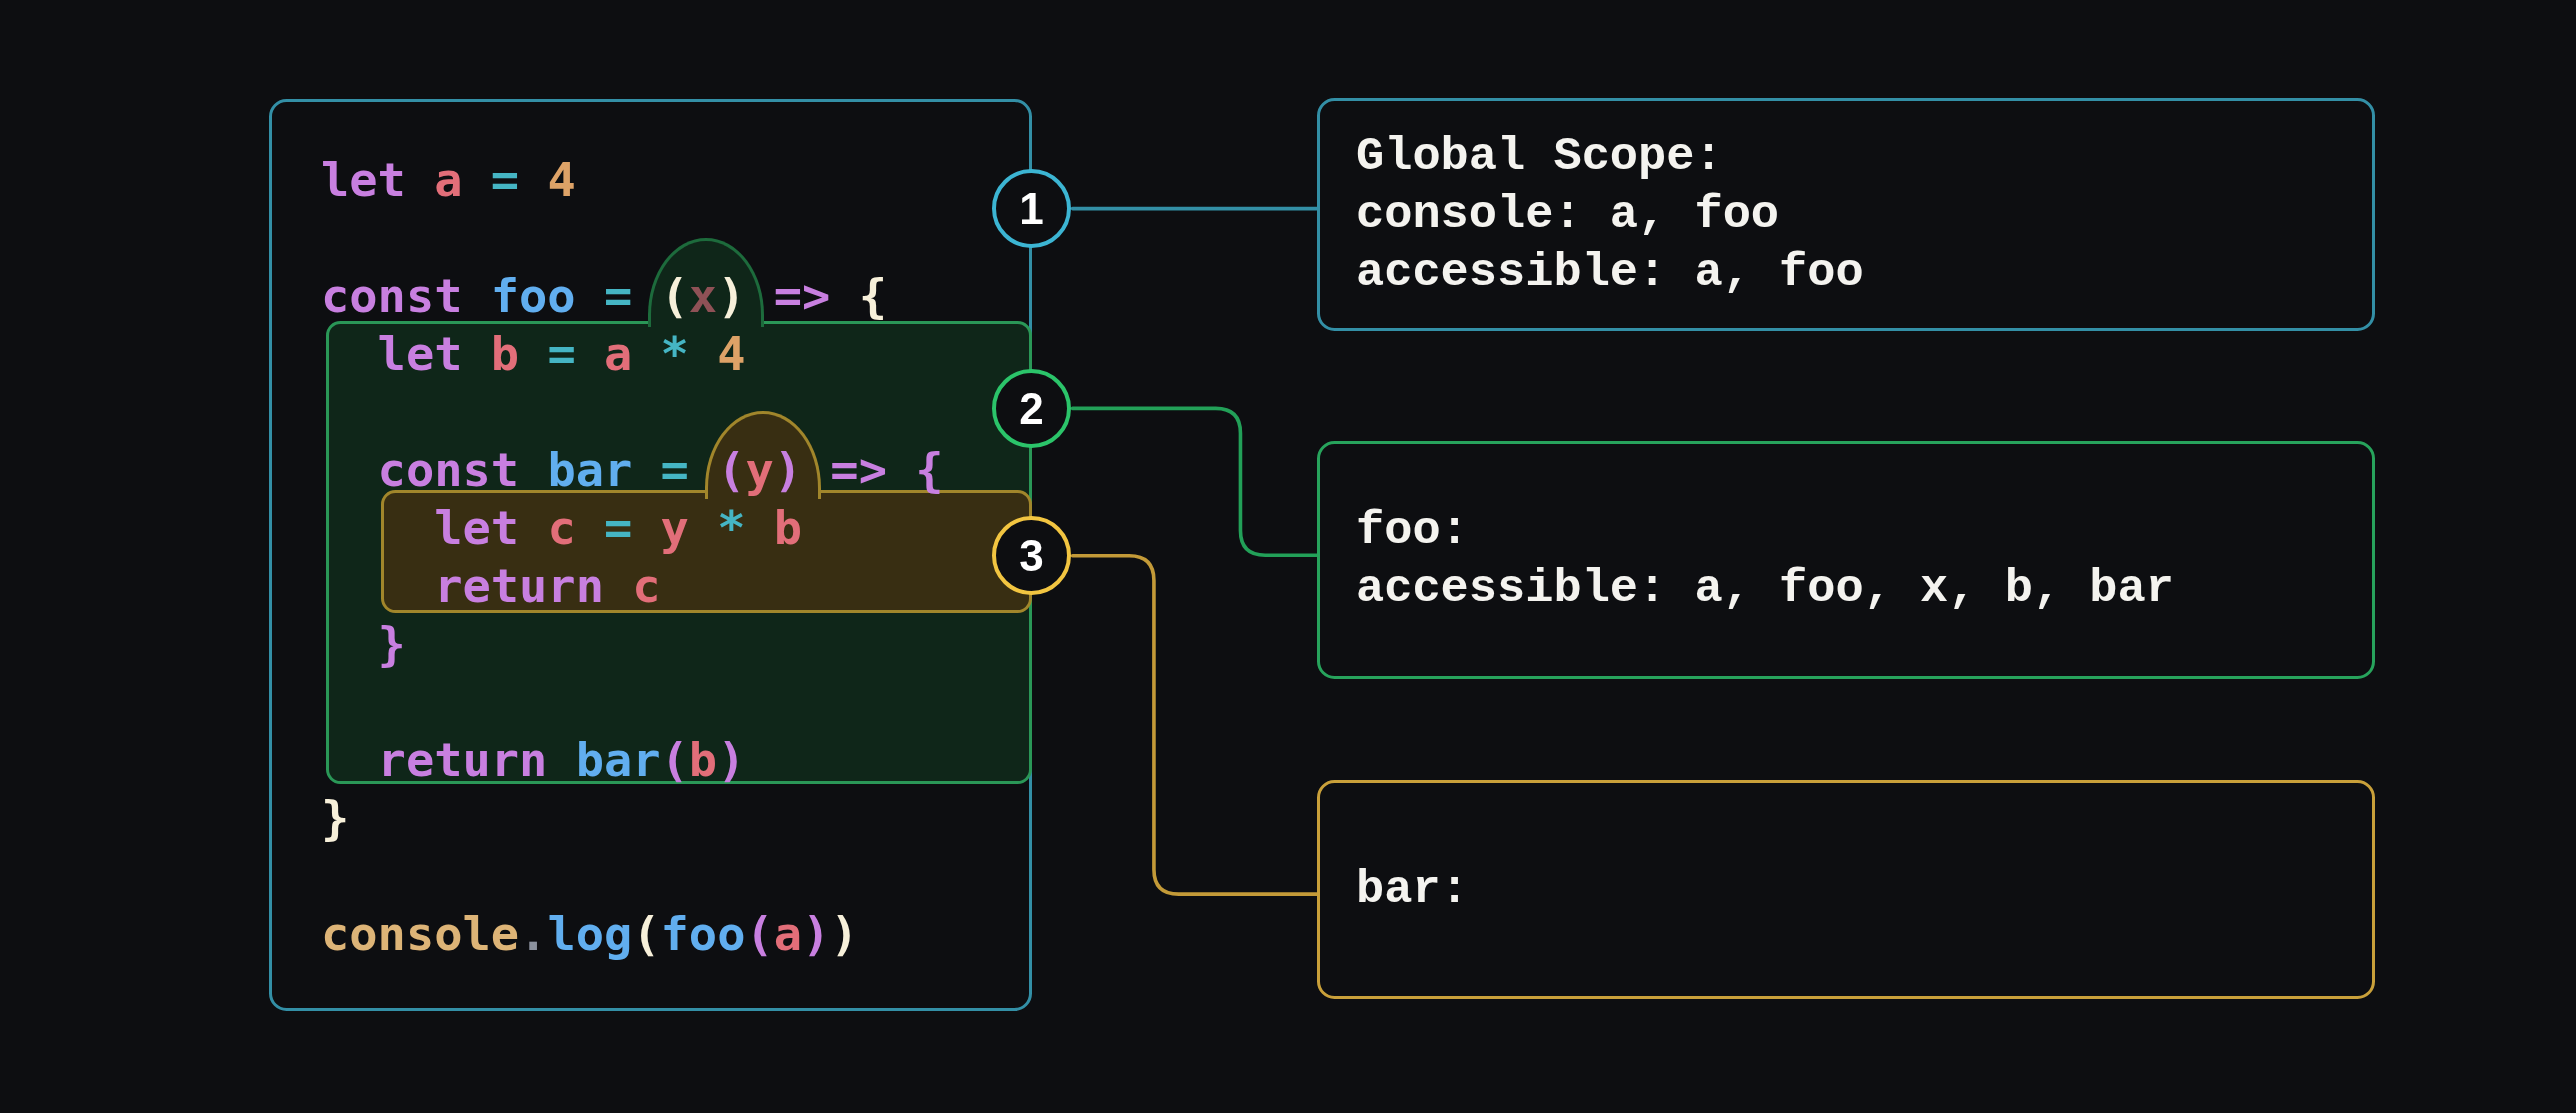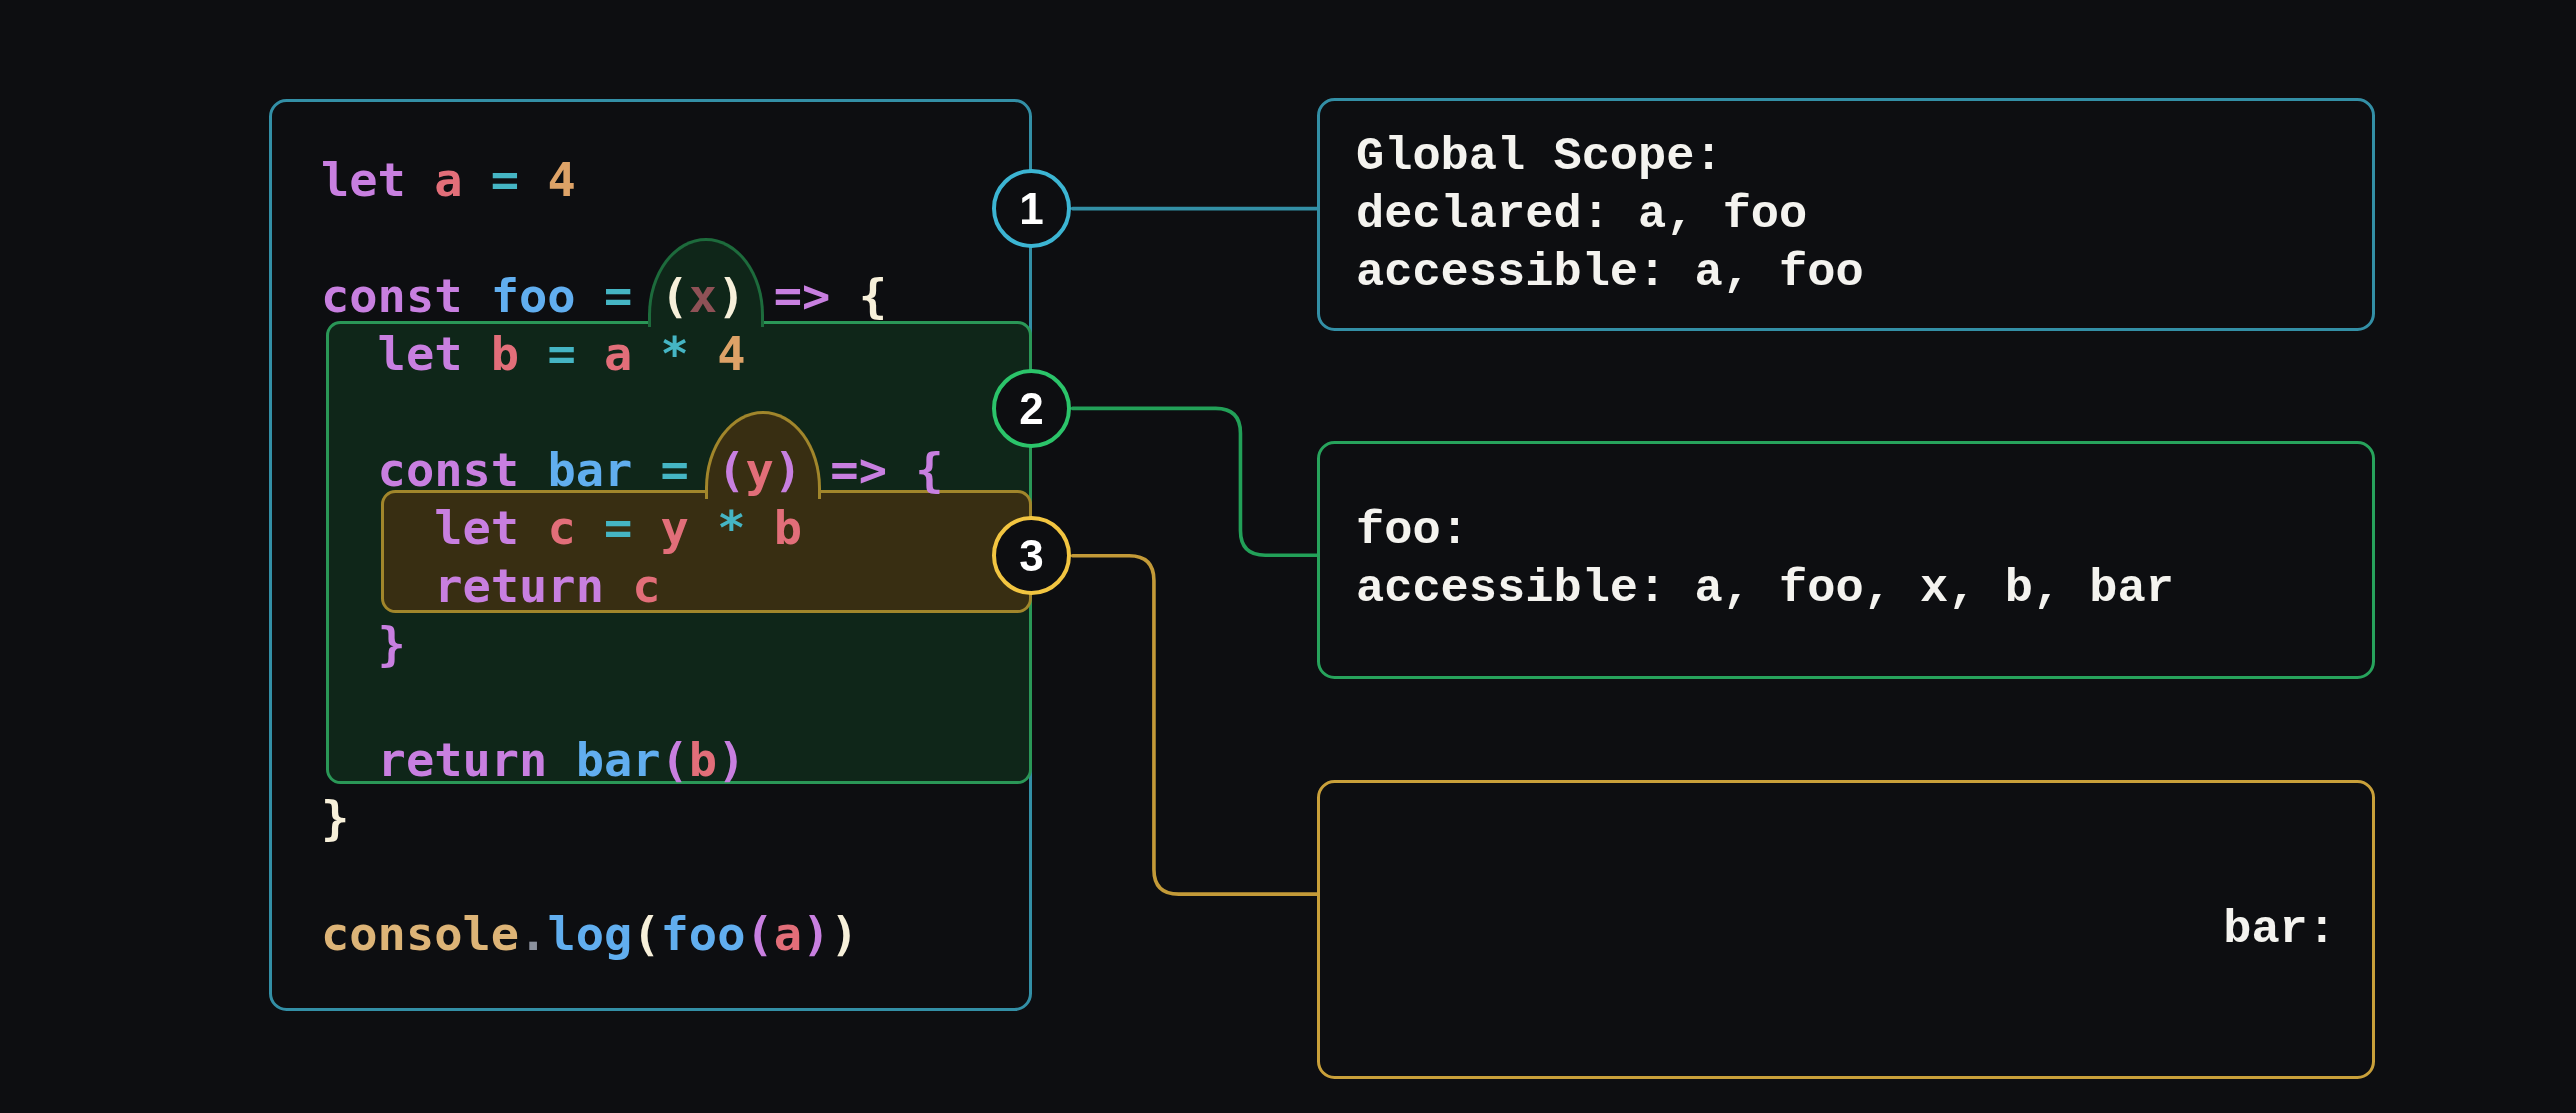--- a/index.html
+++ b/index.html
@@ -44,21 +44,21 @@
   .marker-3{left:992px;top:516px;border-color:var(--marker3,#f2c541);}
 
   
   .callout{position:absolute;left:1317px;width:1058px;box-sizing:border-box;
     border:3.6px solid #fff;border-radius:17.5px;padding:8px 36px;
     display:flex;flex-direction:column;justify-content:center;
     color:var(--text,#f4f3ef);font-family:"Liberation Mono",monospace;font-weight:700;
     font-size:47px;line-height:58px;}
   .callout-1{top:98px;height:233px;border-color:var(--box1-border,#338fa6);}
   .callout-2{top:441px;height:238px;border-color:var(--box2-border,#27a35c);}
-  .callout-3{top:780px;height:299px;border-color:var(--box3-border,#c9a03a);align-items:flex-end;}
+  .callout-3{top:780px;height:219px;border-color:var(--box3-border,#c9a03a);}
   .callout-line{white-space:pre;}
 </style>
 </head>
 <body>
 
 <div class="stage">
 
   <div class="code-panel"></div>
 
   <div class="scope-region scope-foo"></div>
@@ -94,21 +94,21 @@
   </div>
   <div class="marker marker-2">
     <span>2</span>
   </div>
   <div class="marker marker-3">
     <span>3</span>
   </div>
 
   <div class="callout callout-1">
     <div class="callout-line">Global Scope:</div>
-    <div class="callout-line">declared: a, foo</div>
+    <div class="callout-line">console: a, foo</div>
     <div class="callout-line">accessible: a, foo</div>
   </div>
 
   <div class="callout callout-2">
     <div class="callout-line">foo:</div>
     <div class="callout-line">accessible: a, foo, x, b, bar</div>
   </div>
 
   <div class="callout callout-3">
     <div class="callout-line">bar:</div>

